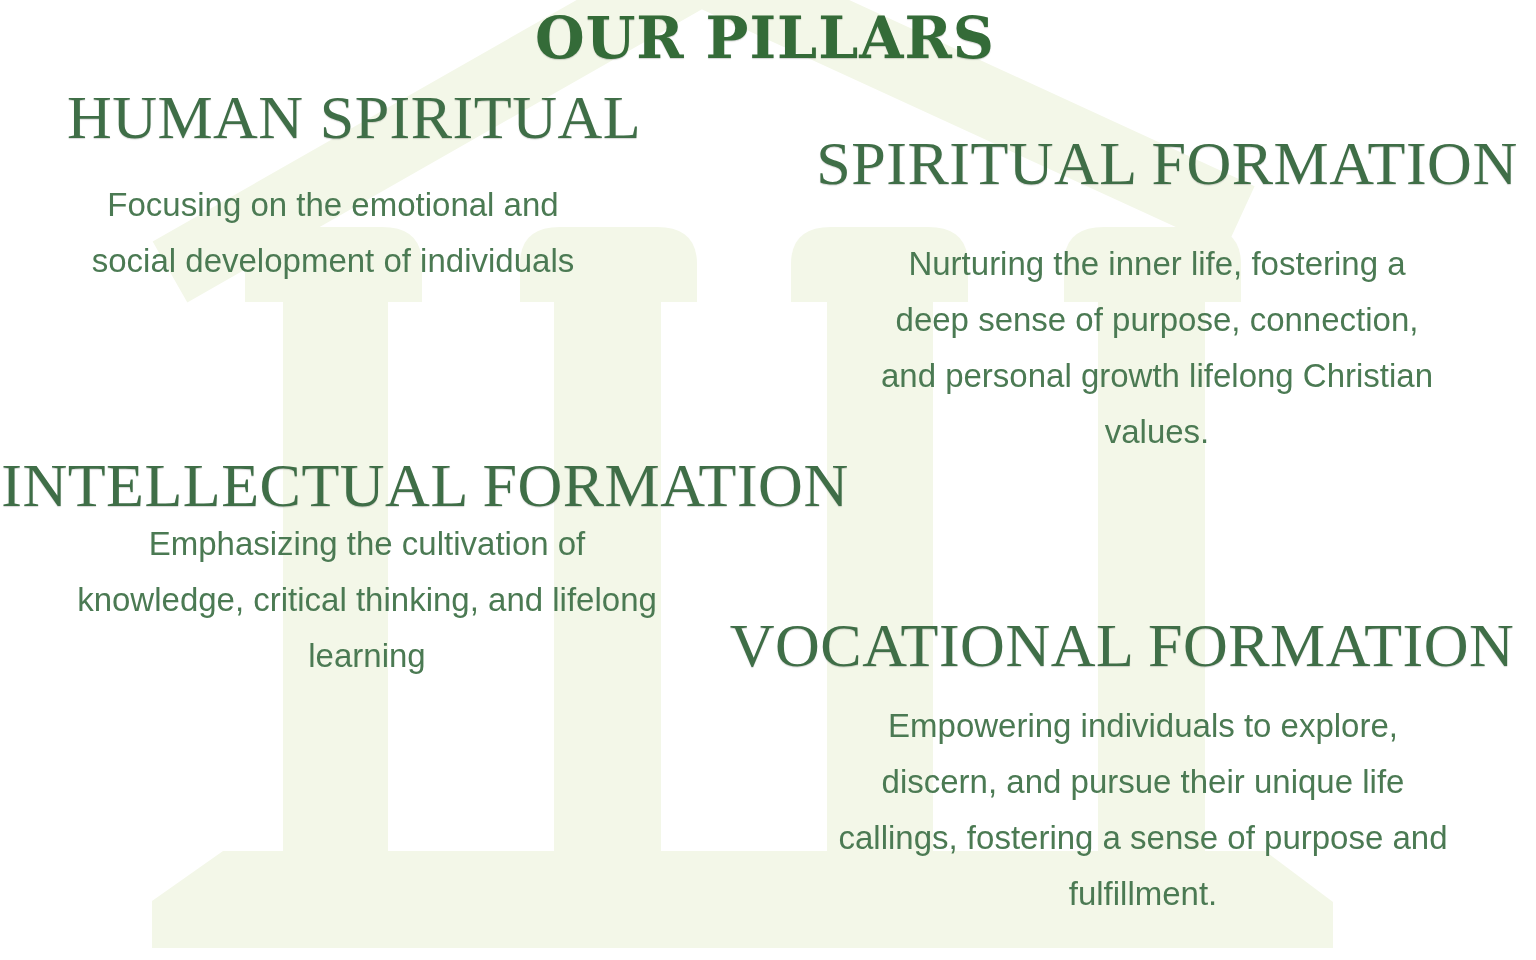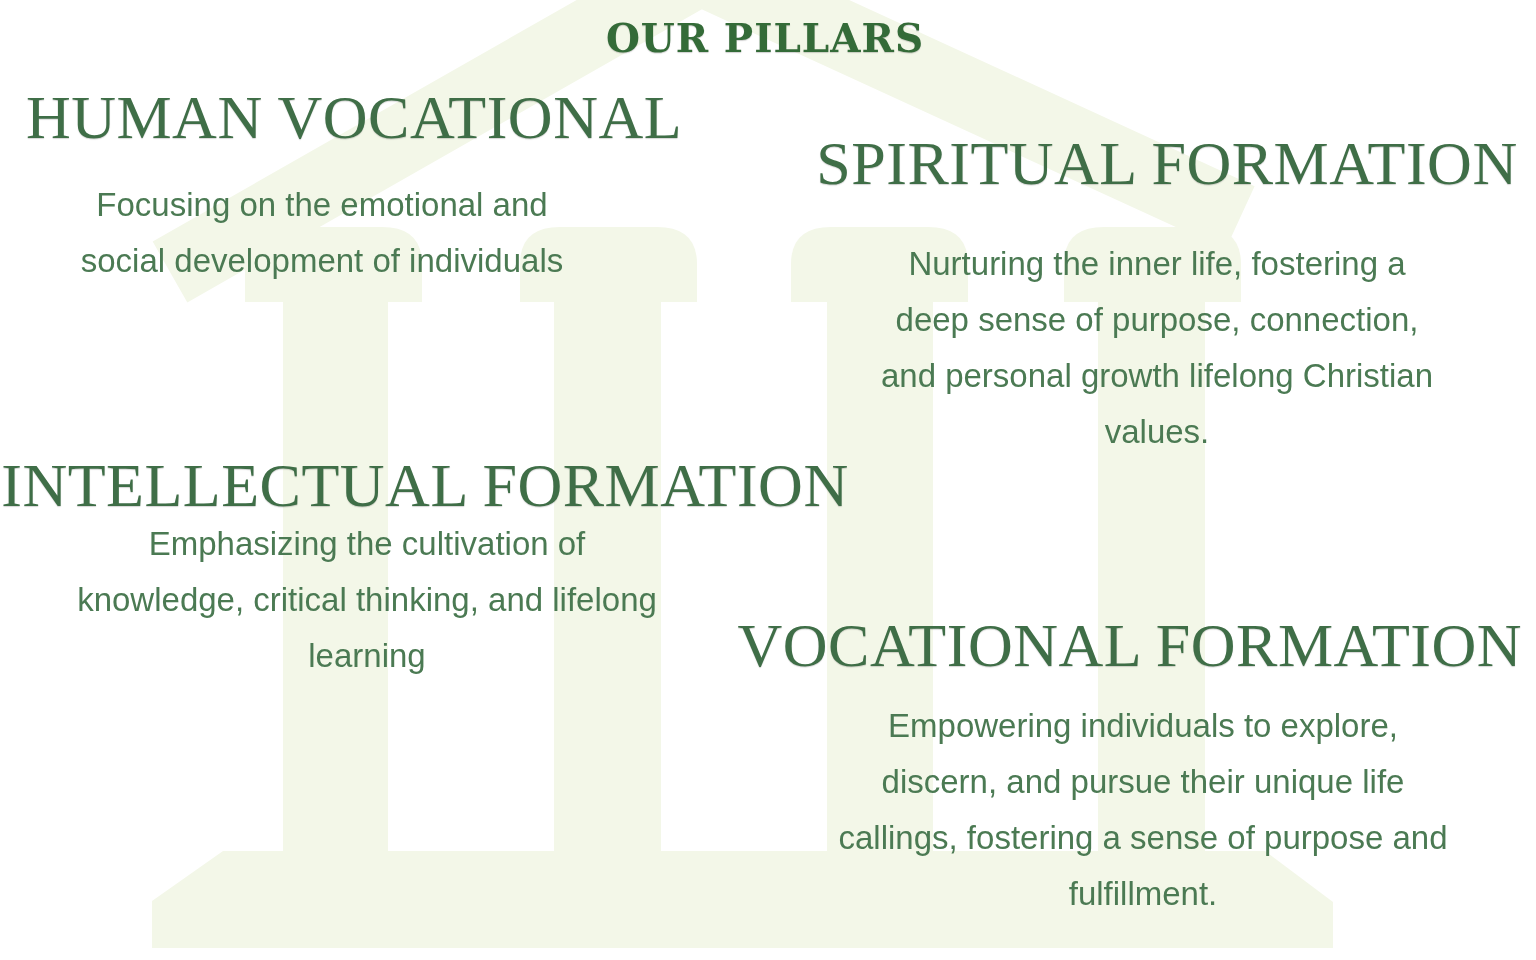--- a/index.html
+++ b/index.html
@@ -23,21 +23,21 @@
     left: 0; top: 0;
     width: 1536px; height: 960px;
     z-index: 0;
   }
   .bg-svg * { fill: var(--shape); }
   .bg-svg .roofband { fill: none; stroke: var(--shape); stroke-width: 70; }
   .layer { position: absolute; z-index: 1; }
   .page-title {
     font-family: "DejaVu Serif", serif;
     font-weight: 700;
-    font-size: 39px;
+    font-size: 57px;
     line-height: 60px;
     color: var(--title-color);
     letter-spacing: 1px;
     text-align: center;
     text-shadow: 0 1px 1px rgba(70,70,70,0.25);
   }
   .pillar-heading {
     font-family: "Liberation Serif", serif;
     font-weight: 400;
     font-size: 62px;
@@ -53,26 +53,26 @@
     font-weight: 400;
     font-size: 33px;
     line-height: 56px;
     color: var(--body-color);
     text-align: center;
     white-space: pre-line;
   }
   
   .pos-title        { left: 515px; top: 8px;   width: 500px; }
   .pos-human-h      { left: 4px;   top: 84px;  width: 700px; }
-  .pos-human-d      { left: 2px;   top: 177px; width: 640px; }
+  .pos-human-d      { left: 13px;   top: 177px; width: 640px; }
   .pos-spiritual-h  { left: 787px; top: 130px; width: 760px; }
   .pos-spiritual-d  { left: 807px; top: 236px; width: 700px; }
   .pos-intellect-h  { left: -5px;  top: 452px; width: 860px; }
   .pos-intellect-d  { left: -13px; top: 516px; width: 760px; }
-  .pos-vocation-h   { left: 722px; top: 612px; width: 800px; text-align: right; }
+  .pos-vocation-h   { left: 722px; top: 612px; width: 800px; }
   .pos-vocation-d   { left: 763px; top: 698px; width: 760px; }
 </style>
 </head>
 <body>
 
 <svg class="bg-svg" viewBox="0 0 1536 960" aria-hidden="true">
 
   <path class="roofband" d="M170 272 L700 -30 L1240 218" stroke-linejoin="miter" stroke-linecap="butt"></path>
 
   <path d="M245 302 L245 264 Q245 227 285 227 L382 227 Q422 227 422 264 L422 302 Z"></path>
@@ -84,21 +84,21 @@
   <rect x="554" y="290" width="107" height="562"></rect>
   <rect x="827" y="290" width="106" height="562"></rect>
   <rect x="1098" y="290" width="107" height="562"></rect>
 
   <path d="M152 948 L152 901 L223 851 L1265 851 L1333 902 L1333 948 Z"></path>
 </svg>
 
 <div class="layer page-title pos-title">OUR PILLARS</div>
 
 <section>
-  <div class="layer pillar-heading pos-human-h">HUMAN VOCATIONAL</div>
+  <div class="layer pillar-heading pos-human-h">HUMAN SPIRITUAL</div>
   <div class="layer pillar-desc pos-human-d">Focusing on the emotional and
 social development of individuals</div>
 </section>
 
 <section>
   <div class="layer pillar-heading pos-spiritual-h">SPIRITUAL FORMATION</div>
   <div class="layer pillar-desc pos-spiritual-d">Nurturing the inner life, fostering a
 deep sense of purpose, connection,
 and personal growth lifelong Christian
 values.</div>

